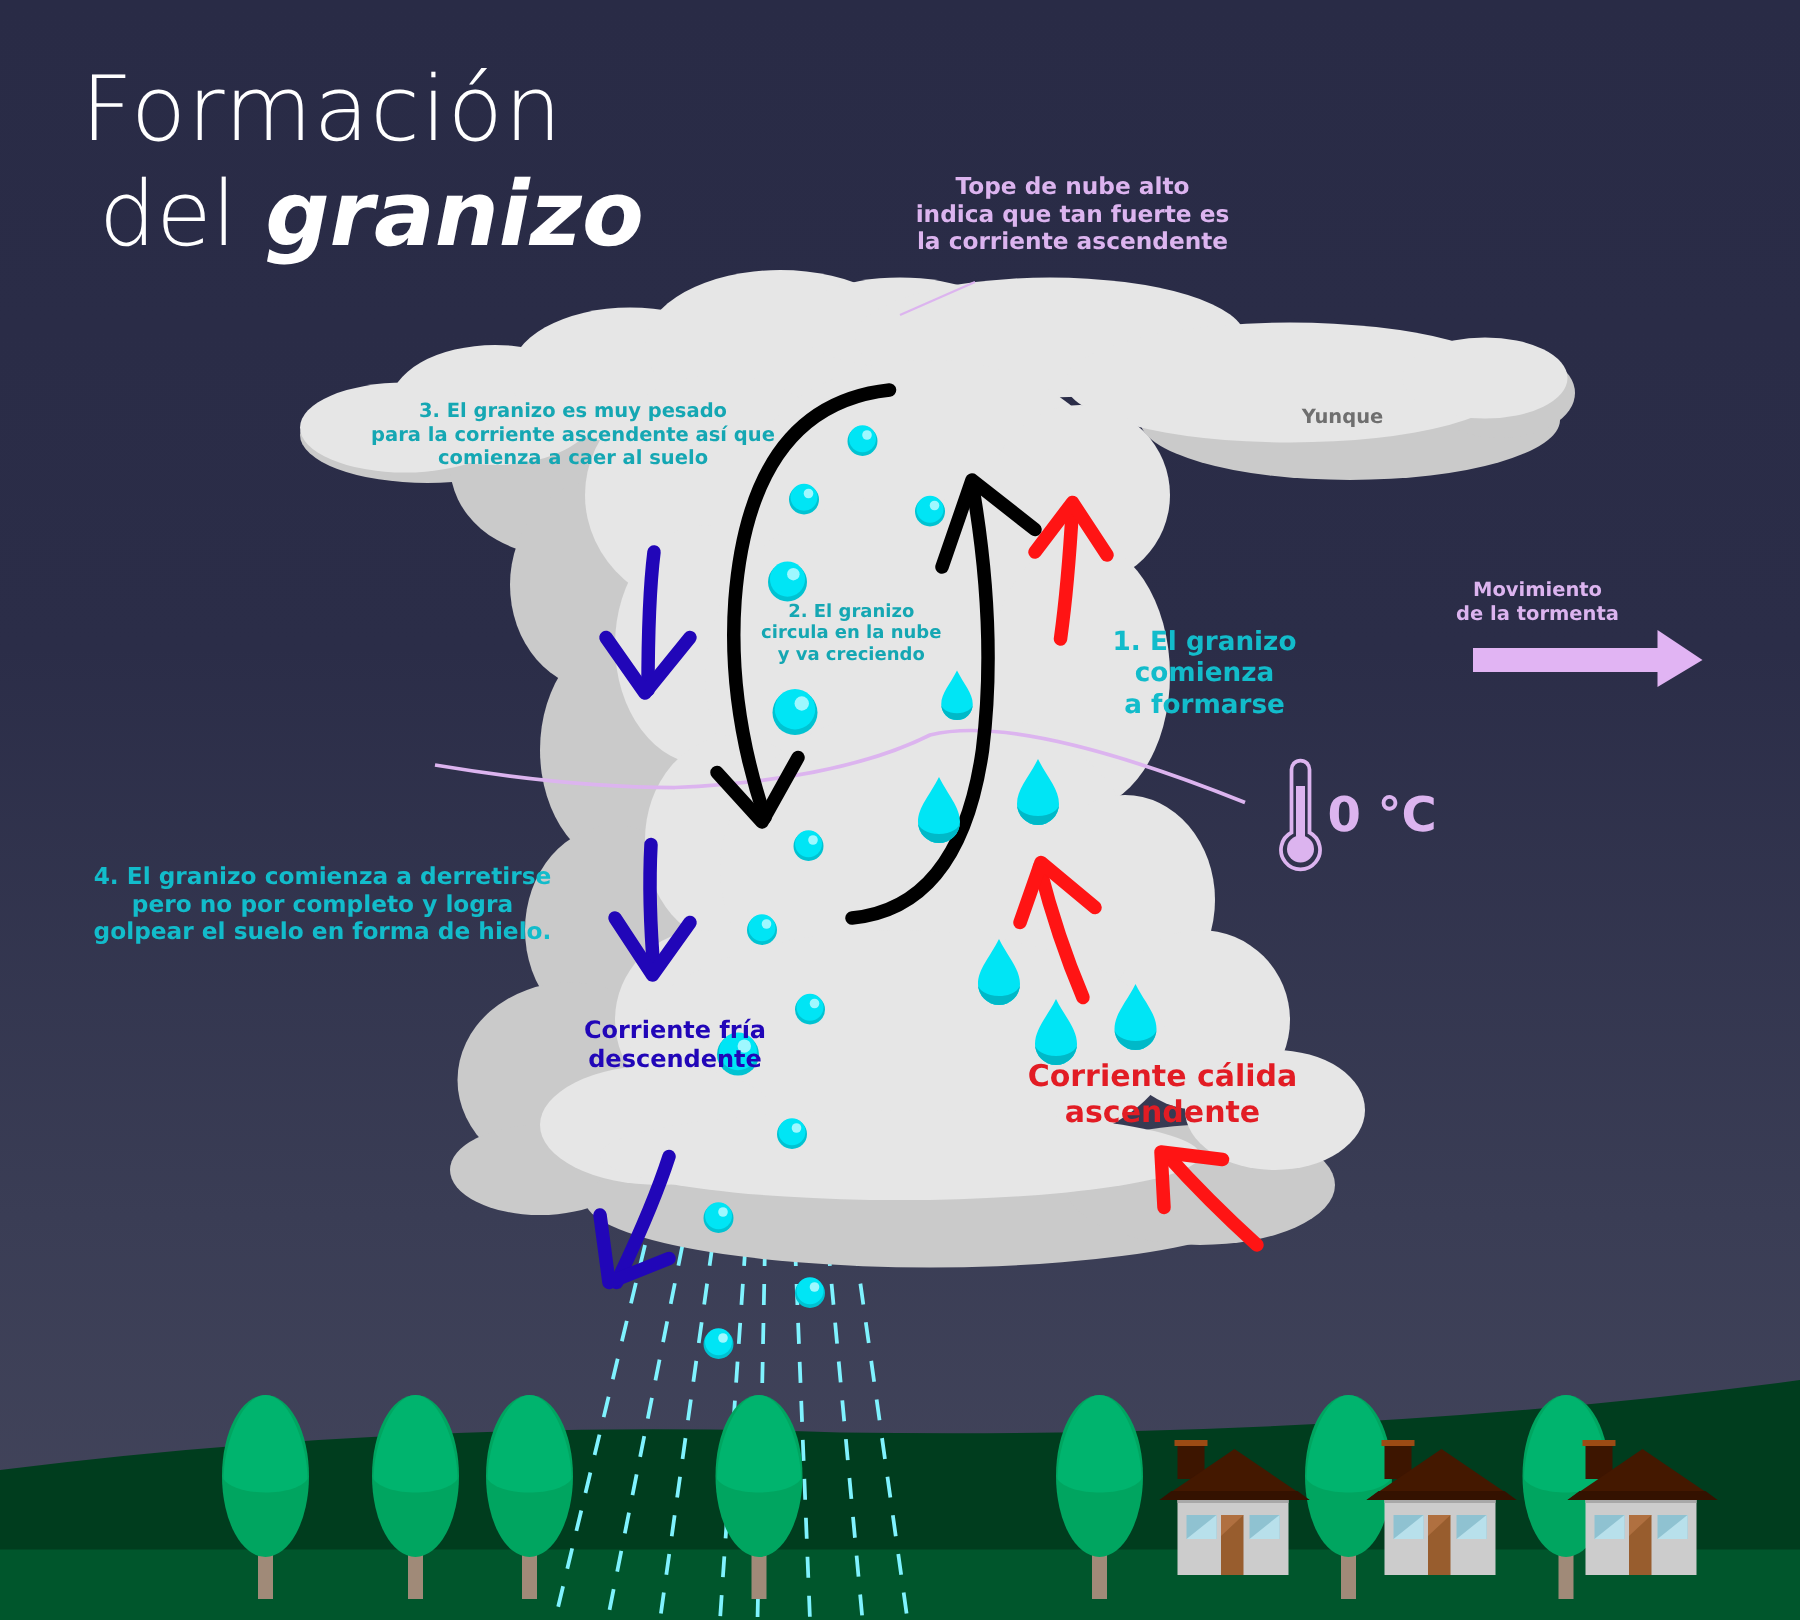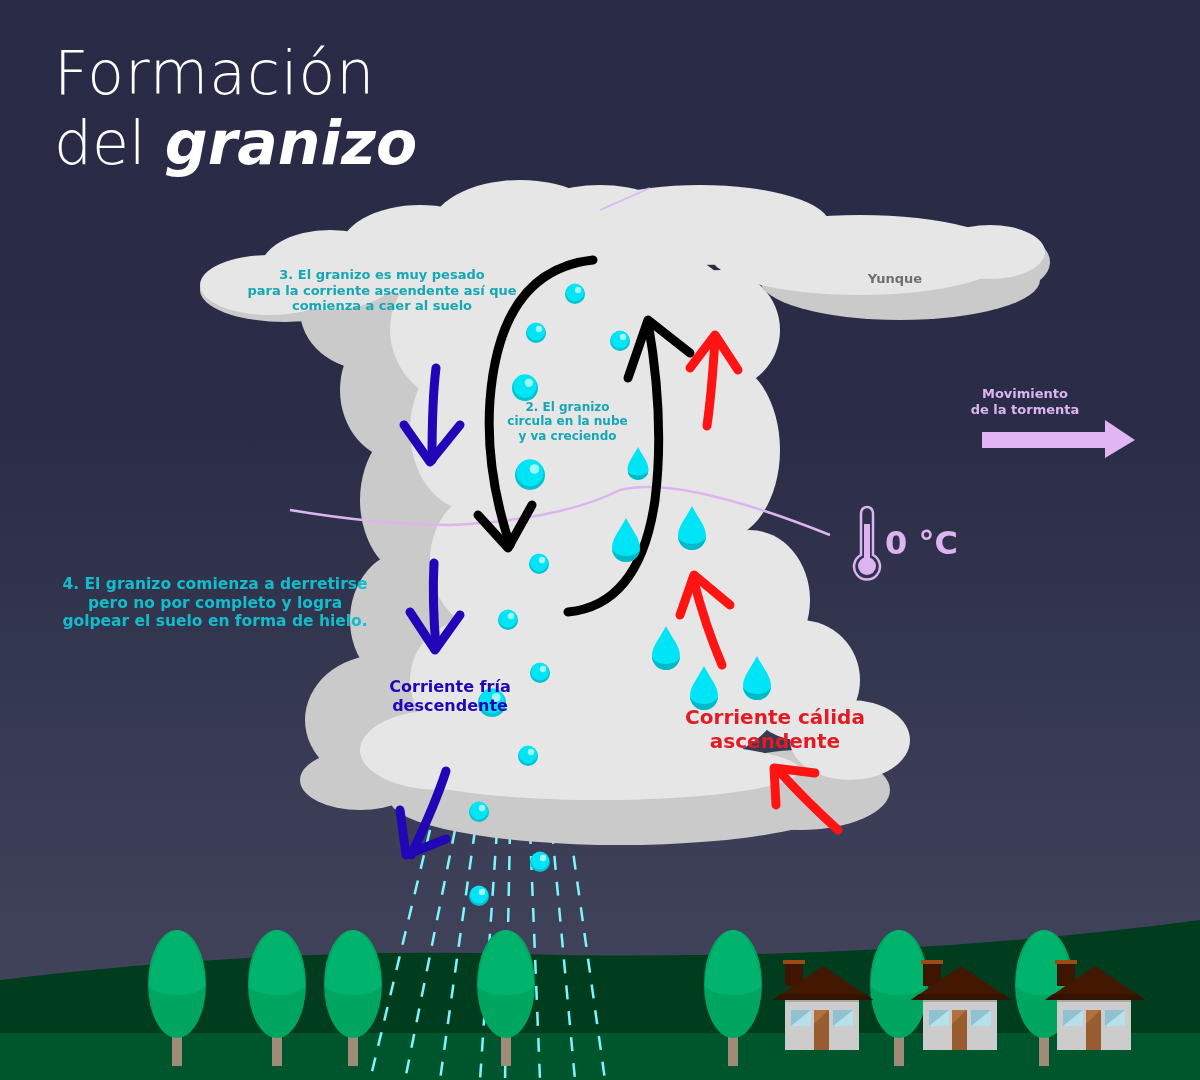--- a/index.html
+++ b/index.html
@@ -1,21 +1,21 @@
 <!DOCTYPE html>
 <html><head>
 <meta charset="utf-8">
 <style>
   html, body { margin: 0; padding: 0; }
   body { width: 1200px; height: 1080px; overflow: hidden; font-family: "DejaVu Sans", sans-serif; }
   #stage { position: relative; width: 1200px; height: 1080px; background: linear-gradient(#292b46 0%, #2b2d48 40%, #3a3d55 75%, #44465c 100%); overflow: hidden; }
   svg.scene { position: absolute; left: 0; top: 0; }
   .txt { position: absolute; text-align: center; font-weight: bold; white-space: pre-line; line-height: 1.2; }
   .title-line1 { position: absolute; left: 54px; top: 38px; font-size: 60px; color: #ffffff; font-weight: 200; letter-spacing: 1px; font-family: "DejaVu Sans", sans-serif; }
-  .title-line2 { position: absolute; left: 54px; top: 108px; font-size: 60px; color: #ffffff; font-weight: 200; font-family: "DejaVu Sans", sans-serif; }
+  .title-line2 { position: absolute; left: 66px; top: 108px; font-size: 60px; color: #ffffff; font-weight: 200; font-family: "DejaVu Sans", sans-serif; }
   .title-line2 b { font-style: italic; font-weight: 900; }
   .lilac { color: #dcb4ef; }
   .teal { color: #15a7b3; }
   .cyan { color: #12bccb; }
   .blue { color: #2106b8; }
   .red { color: #e21c24; }
   .grey { color: #6f6f6f; }
 </style>
 </head>
 <body>
@@ -200,27 +200,33 @@
       <use href="#house" x="1057" y="968"></use>
     </g>
   </svg>
 
   <div class="title-line1">Formación</div>
   <div class="title-line2">
     <span>del</span>
     <b>granizo</b>
   </div>
 
+  <div class="txt lilac" style="left:600px; top:115px; width:230px; font-size:15.5px;">Tope de nube alto
+indica que tan fuerte es
+la corriente ascendente</div>
   <div class="txt grey" style="left:850px; top:253px; width:90px; font-size:13px;margin-top:18px;">Yunque</div>
   <div class="txt teal" style="left:232px; top:267px; width:300px; font-size:13px;">3. El granizo es muy pesado
 para la corriente ascendente así que
 comienza a caer al suelo</div>
   <div class="txt teal" style="left:505px; top:400px; width:125px; font-size:12px;">2. El granizo
 circula en la nube
 y va creciendo</div>
+  <div class="txt cyan" style="left:728px; top:418px; width:150px; font-size:17.5px;">1. El granizo
+comienza
+a formarse</div>
   <div class="txt lilac" style="left:960px; top:386px; width:130px; font-size:13px;">Movimiento
 de la tormenta</div>
   <div class="txt lilac" style="left:885px; top:524px; width:90px; font-size:32px; text-align:left;">0 °C</div>
   <div class="txt cyan" style="left:30px; top:543px; width:370px; font-size:15.5px;margin-top:32px;">4. El granizo comienza a derretirse
 pero no por completo y logra
 golpear el suelo en forma de hielo.</div>
   <div class="txt blue" style="left:340px; top:677px; width:220px; font-size:16px;">Corriente fría
 descendente</div>
   <div class="txt red" style="left:660px; top:705px; width:230px; font-size:20px;">Corriente cálida
 ascendente</div>

